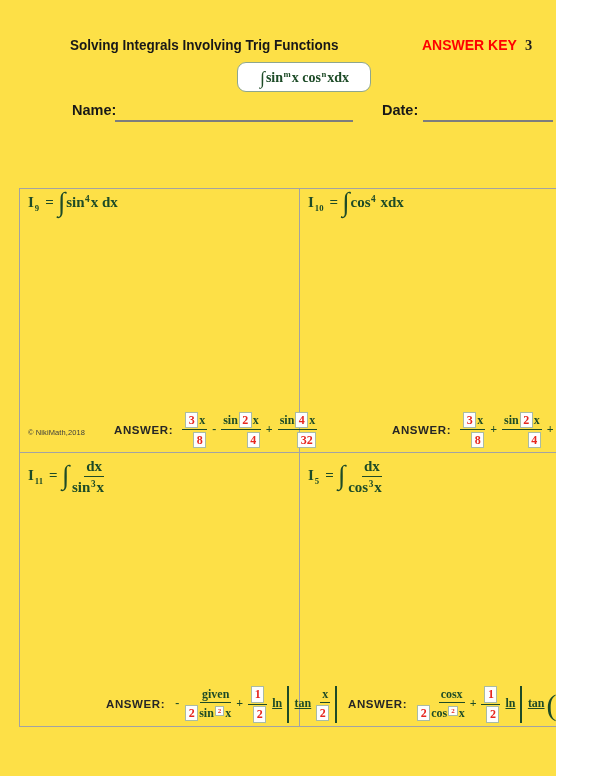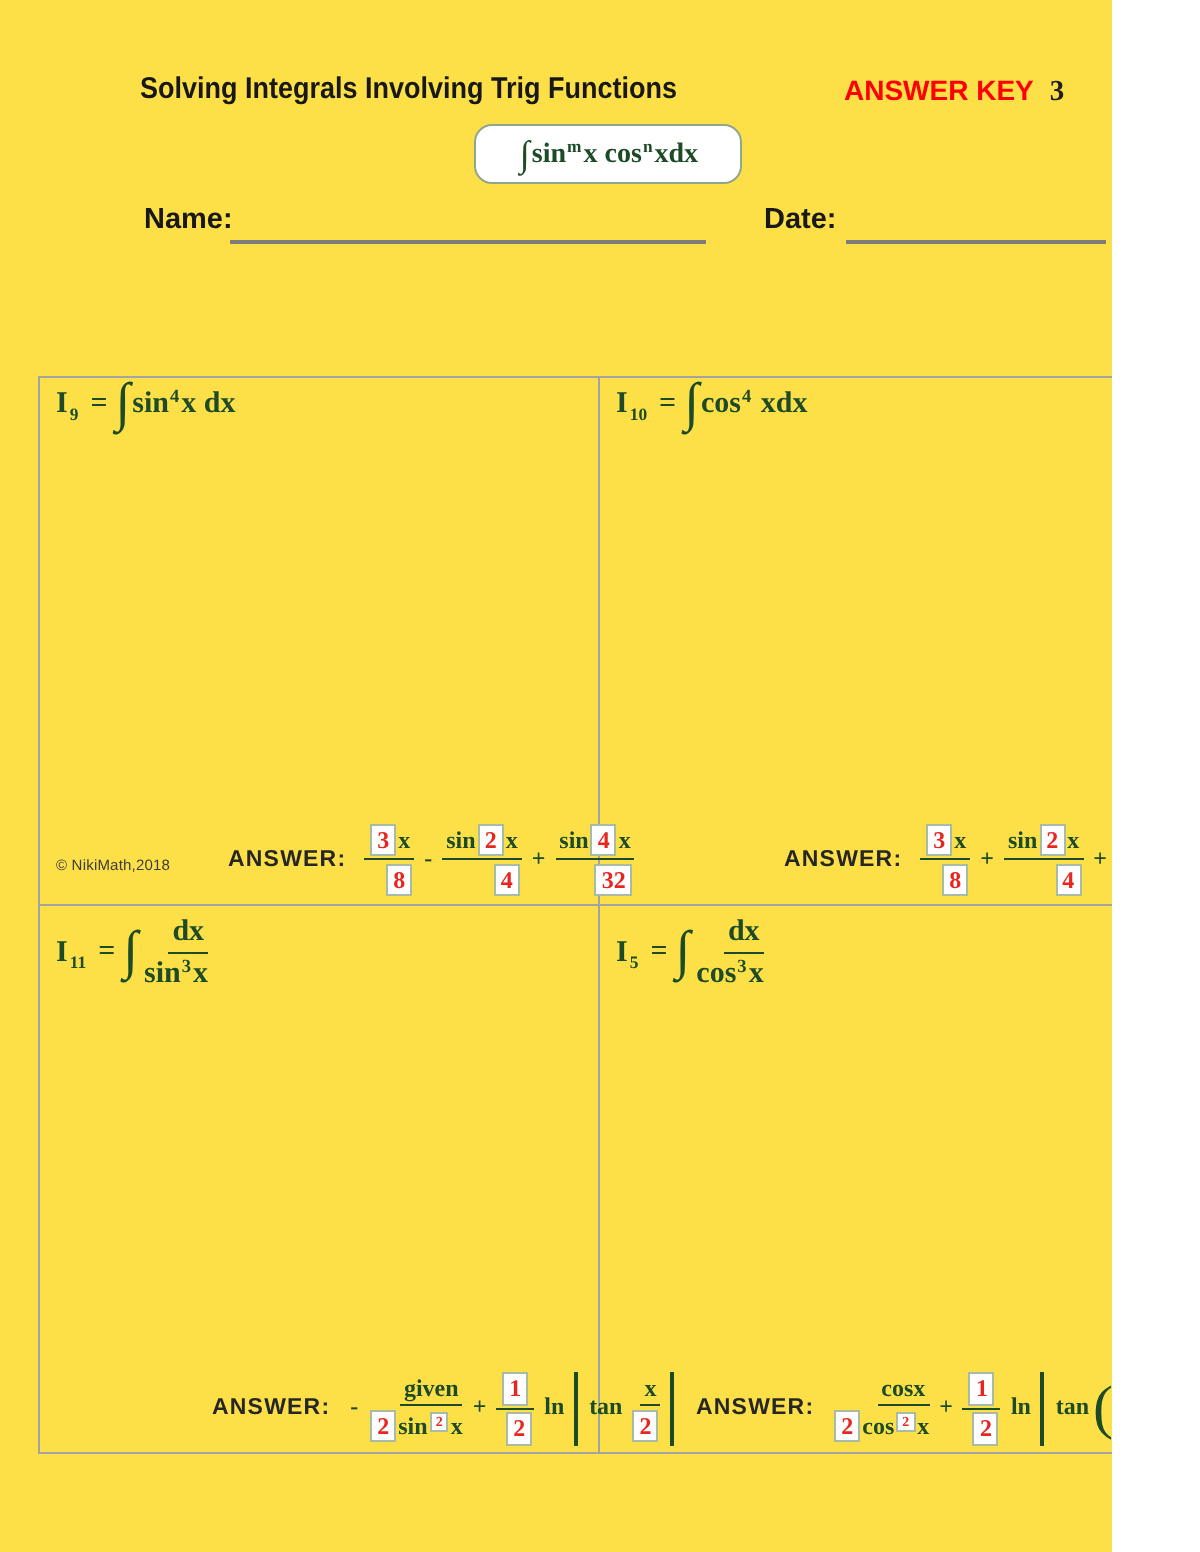--- a/index.html
+++ b/index.html
@@ -35,21 +35,21 @@
 
   .problem{position:absolute;left:8px;top:5px;font-size:15px;}
   .answer-row{position:absolute;display:flex;align-items:center;white-space:nowrap;}
   .answer-label{font-size:11.5px;font-weight:bold;color:#262626;letter-spacing:0.6px;margin-right:7px;}
   .answer-math{font-size:12px;}
   .copyright{position:absolute;left:8px;bottom:15px;font-size:7.5px;color:#3d3d3d;letter-spacing:0.1px;}
 
   
   .math{font-family:"Liberation Serif","DejaVu Serif",serif;font-weight:bold;color:#1d4b27;white-space:nowrap;}
   .m-tx{}
-  .m-fn{margin:0 2px 0 3px;}
+  .m-fn{margin:0 2px 0 3px;text-decoration:underline;}
   .m-op{margin:0 3px;}
   .m-int{font-size:1.8em;font-weight:normal;vertical-align:-0.14em;line-height:0;margin:0 1px;}
   .m-sub{font-size:0.58em;vertical-align:-0.45em;margin:0 3px 0 1px;}
   .m-sup{font-size:0.62em;vertical-align:0.55em;margin:0 1px 0 0.5px;}
   .m-frac{display:inline-flex;flex-direction:column;align-items:flex-end;vertical-align:middle;margin:0 2px;line-height:1.15;}
   .m-num{display:block;text-align:center;padding:0 2px 1px;border-bottom:1.5px solid #1d4b27;}
   .m-den{display:block;text-align:center;padding-top:1.5px;}
   .m-box{display:inline-block;border:1.2px solid #a9bba4;color:#e7271f;background:#fefefe;
          padding:0 2.5px;margin:0 1px;line-height:1.2;}
   .m-supbox{display:inline-block;border:1px solid #a9bba4;color:#e7271f;background:#fefefe;

